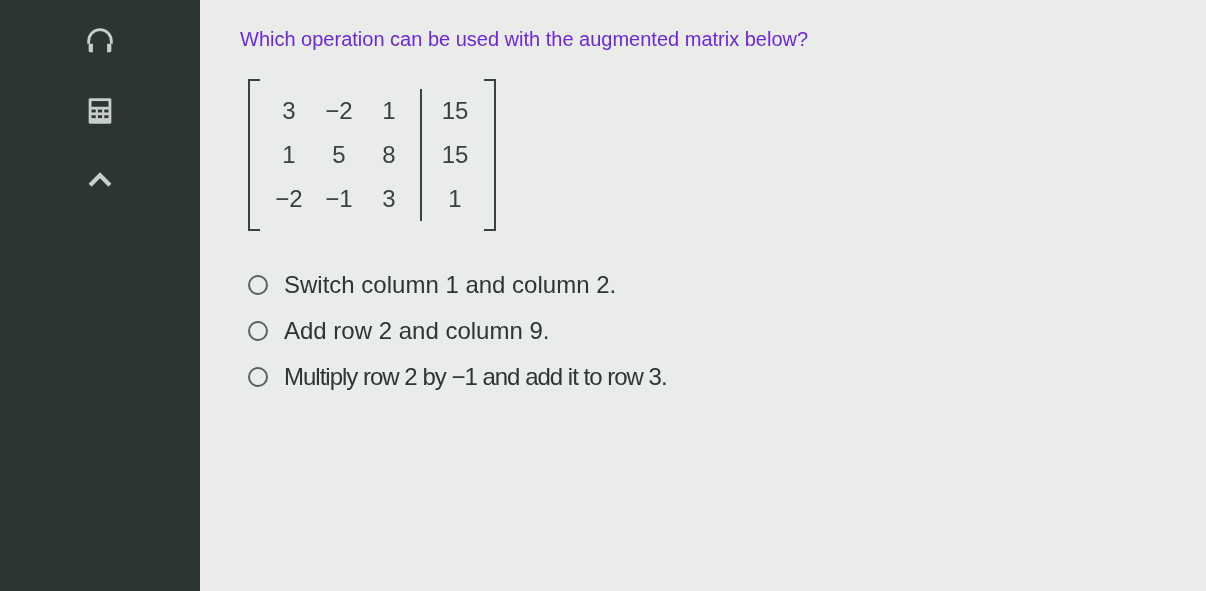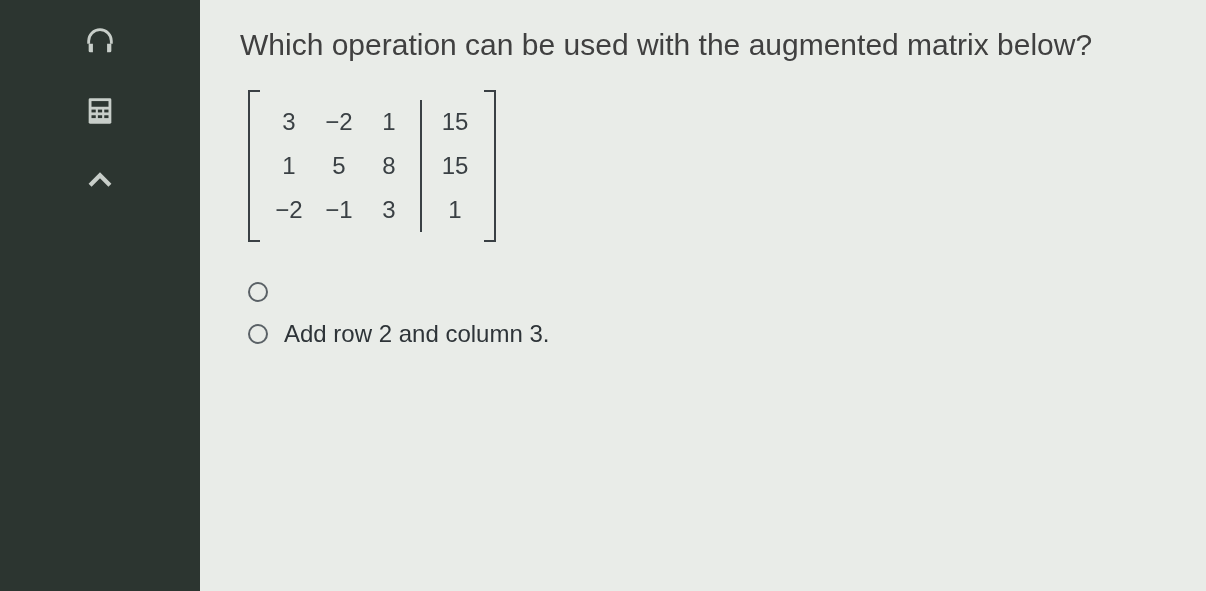--- a/index.html
+++ b/index.html
@@ -24,22 +24,22 @@
     cursor: pointer;
   }
   .sidebar svg { stroke: #c8cec9; fill: none; stroke-width: 2; }
   .content-wrap {
     flex: 1;
     background: #e9ece8;
     padding: 28px 40px;
     position: relative;
   }
   .question {
-    font-size: 30px;
-    color: #404040;
+    font-size: 20px;
+    color: #6d28d9;
     margin-bottom: 28px;
     font-weight: 400;
   }
   .matrix {
     display: inline-flex;
     align-items: stretch;
     margin: 0 0 40px 8px;
     font-size: 24px;
     color: #3a4044;
   }
@@ -134,20 +134,25 @@
         <span>15</span>
         <span>1</span>
       </div>
     </div>
     <div class="bracket-r"></div>
   </div>
 
   <div class="options">
     <div class="option">
       <div class="radio"></div>
+      <div class="option-text">Switch column 1 and column 2.</div>
     </div>
     <div class="option">
       <div class="radio"></div>
-      <div class="option-text">Add row 2 and column 3.</div>
+      <div class="option-text">Add row 2 and column 9.</div>
+    </div>
+    <div class="option">
+      <div class="radio"></div>
+      <div class="option-text minus1">Multiply row 2 by −1 and add it to row 3.</div>
     </div>
   </div>
 
 </div>
 
 </body></html>

